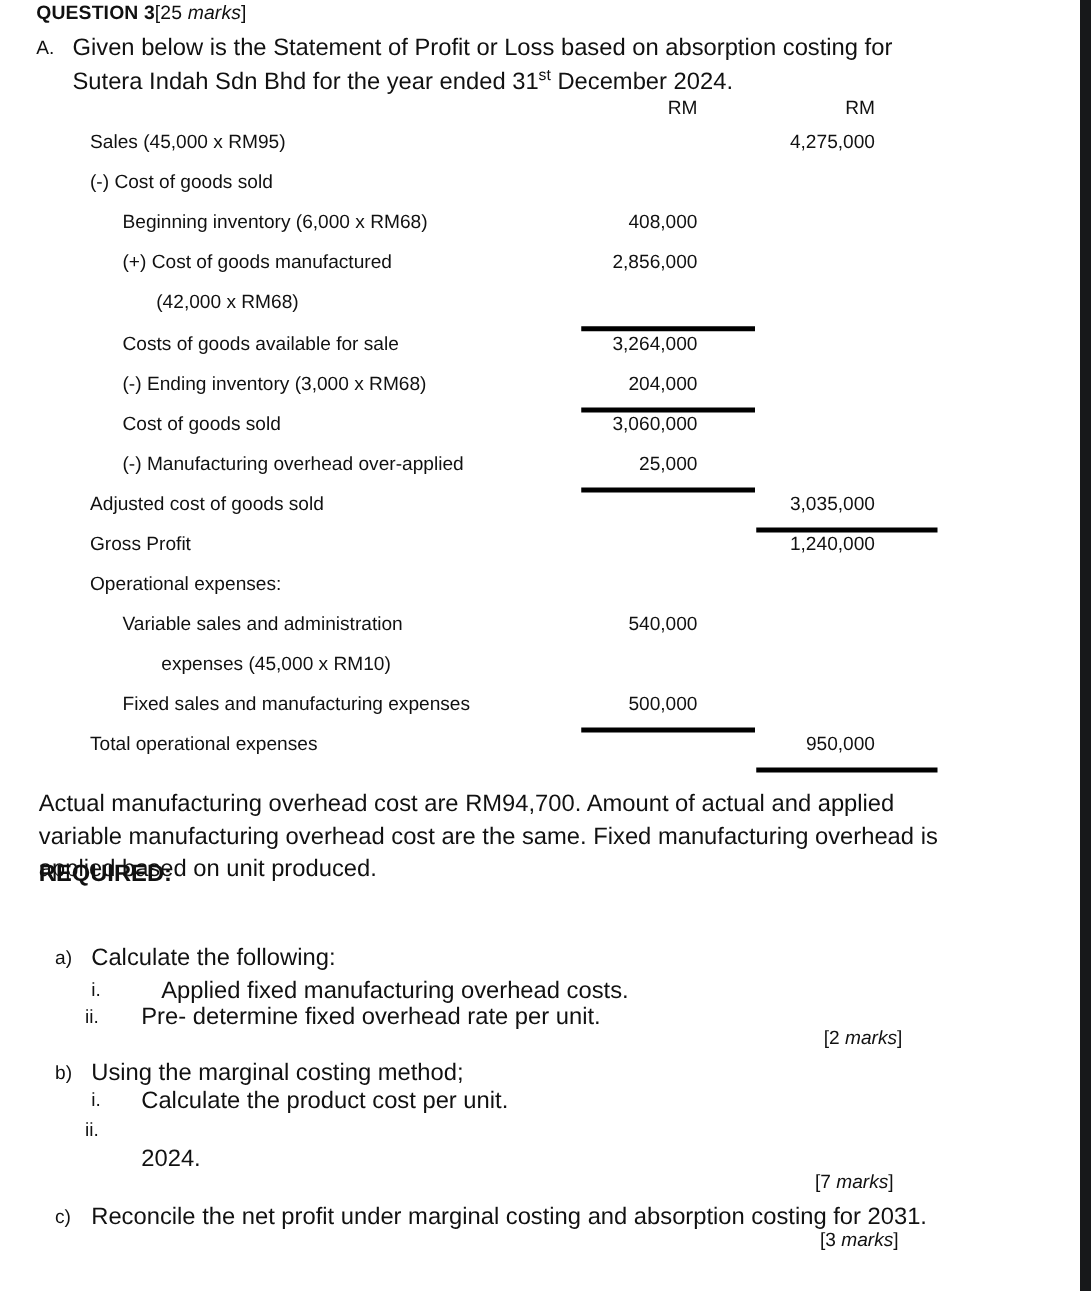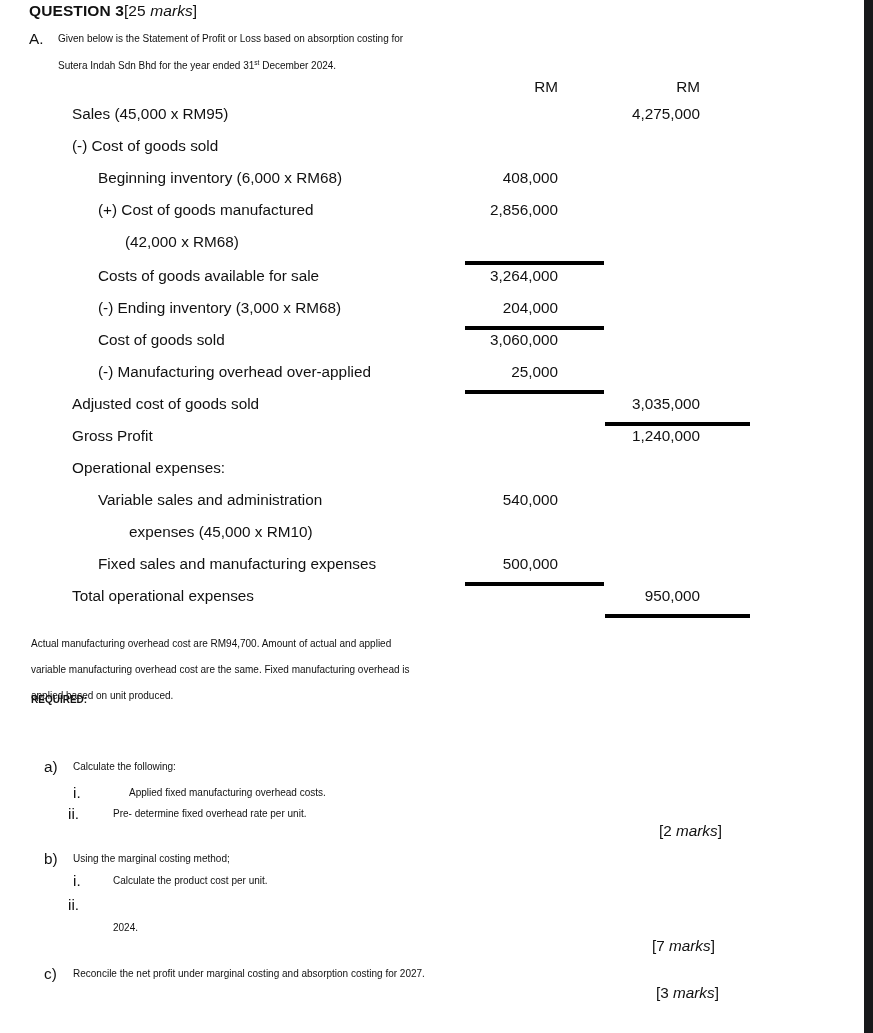--- a/index.html
+++ b/index.html
@@ -44,21 +44,21 @@
     top: 2px;
     font-size: 15.5px;
     letter-spacing: 0.1px;
     white-space: nowrap;
   }
   .q-header .b { font-weight: bold; }
   .q-header .i { font-style: italic; }
 
   .para {
     position: absolute;
-    font-size: 10px;
+    font-size: 19px;
     line-height: 27px;
     white-space: nowrap;
   }
 
   .lead-letter {
     position: absolute;
     font-size: 15.3px;
     line-height: 27px;
   }
 
@@ -262,19 +262,19 @@
 
     <div class="lead-letter" style="left:73px; top:867px;">i.</div>
     <div class="para" style="left:113px; top:867px;">Calculate the product cost per unit.</div>
 
     <div class="lead-letter" style="left:68px; top:891px;">ii.</div>
     <div class="para" style="left:113px; top:914px;">2024.</div>
 
     <div class="marks" style="left:652px; top:937px;"><span>[7 </span><span class="i">marks</span><span>]</span></div>
 
     <div class="lead-letter" style="left:44px; top:960px;">c)</div>
-    <div class="para" style="left:73px; top:960px;">Reconcile the net profit under marginal costing and absorption costing for 2027.</div>
+    <div class="para" style="left:73px; top:960px;">Reconcile the net profit under marginal costing and absorption costing for 2031.</div>
 
     <div class="marks" style="left:656px; top:984px;"><span>[3 </span><span class="i">marks</span><span>]</span></div>
 
   </div>
   <div id="right-band"></div>
 </div>
 
 </body></html>

